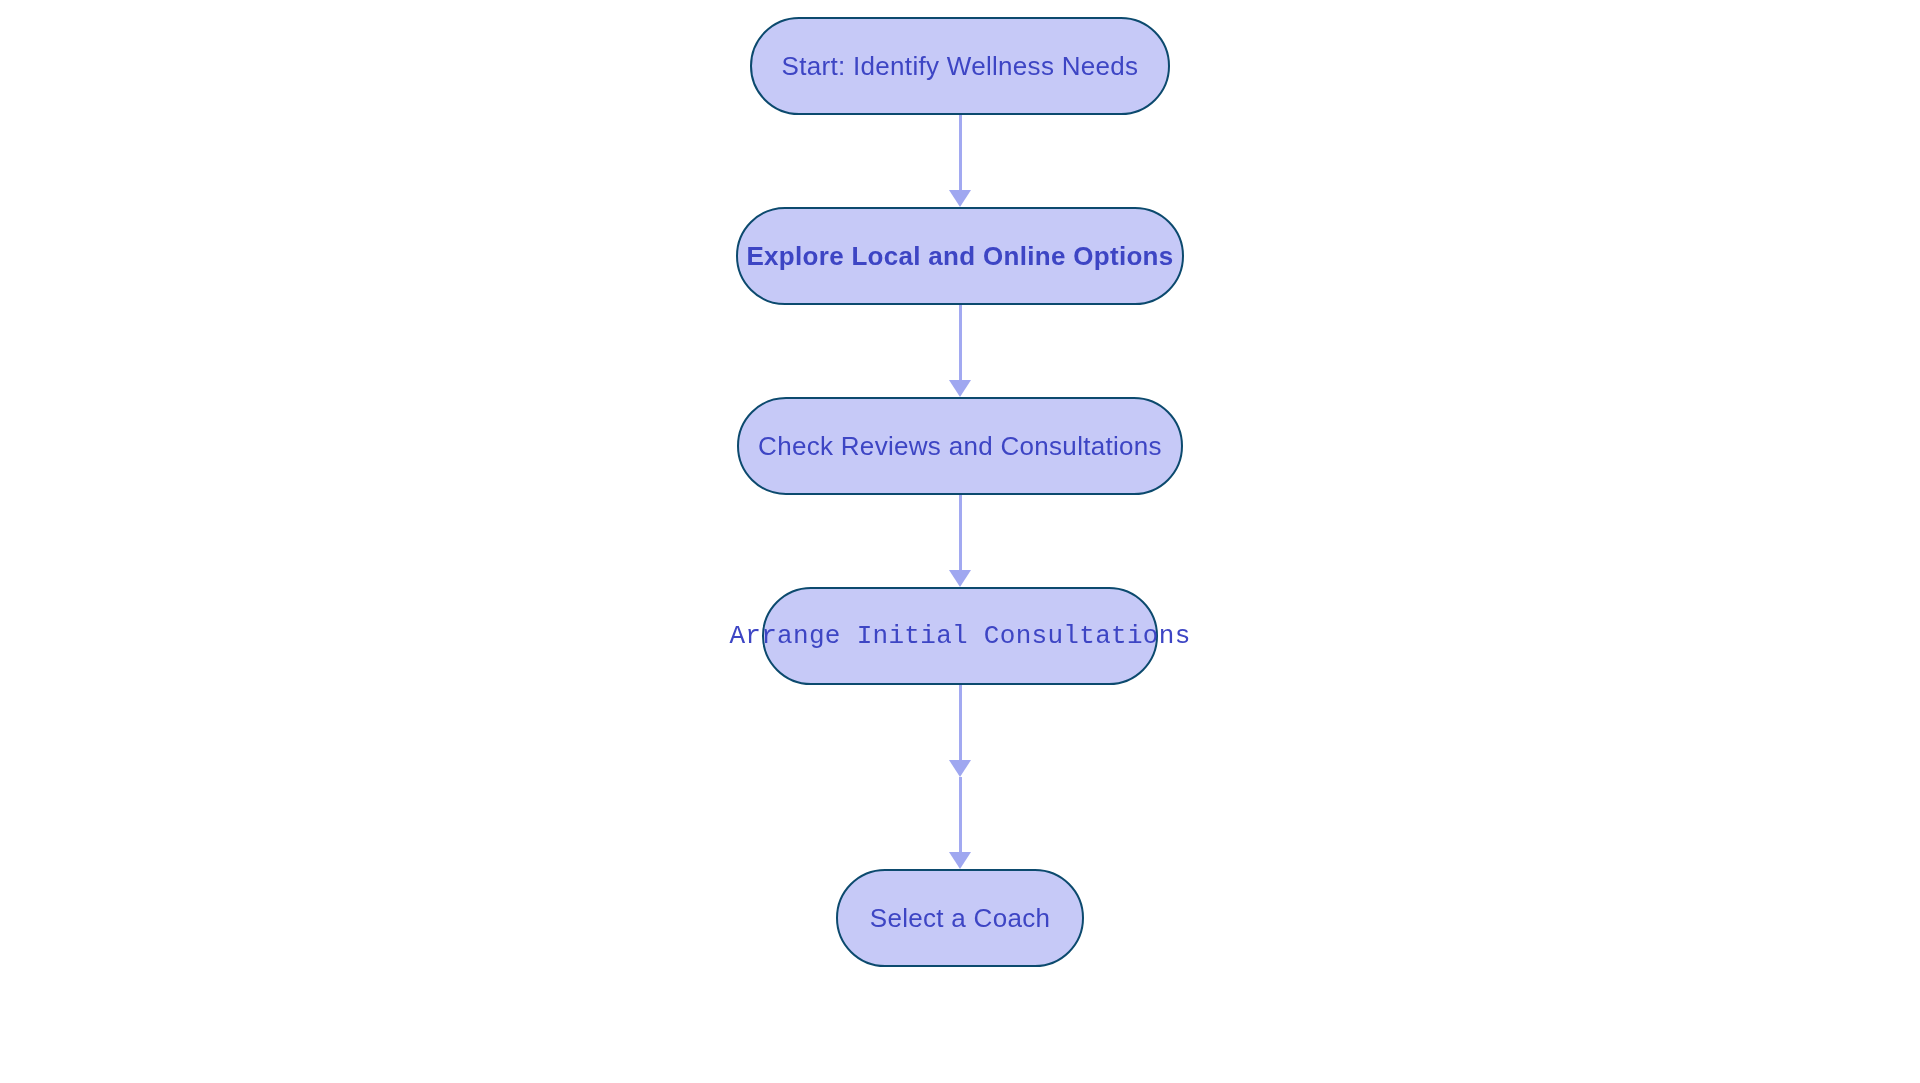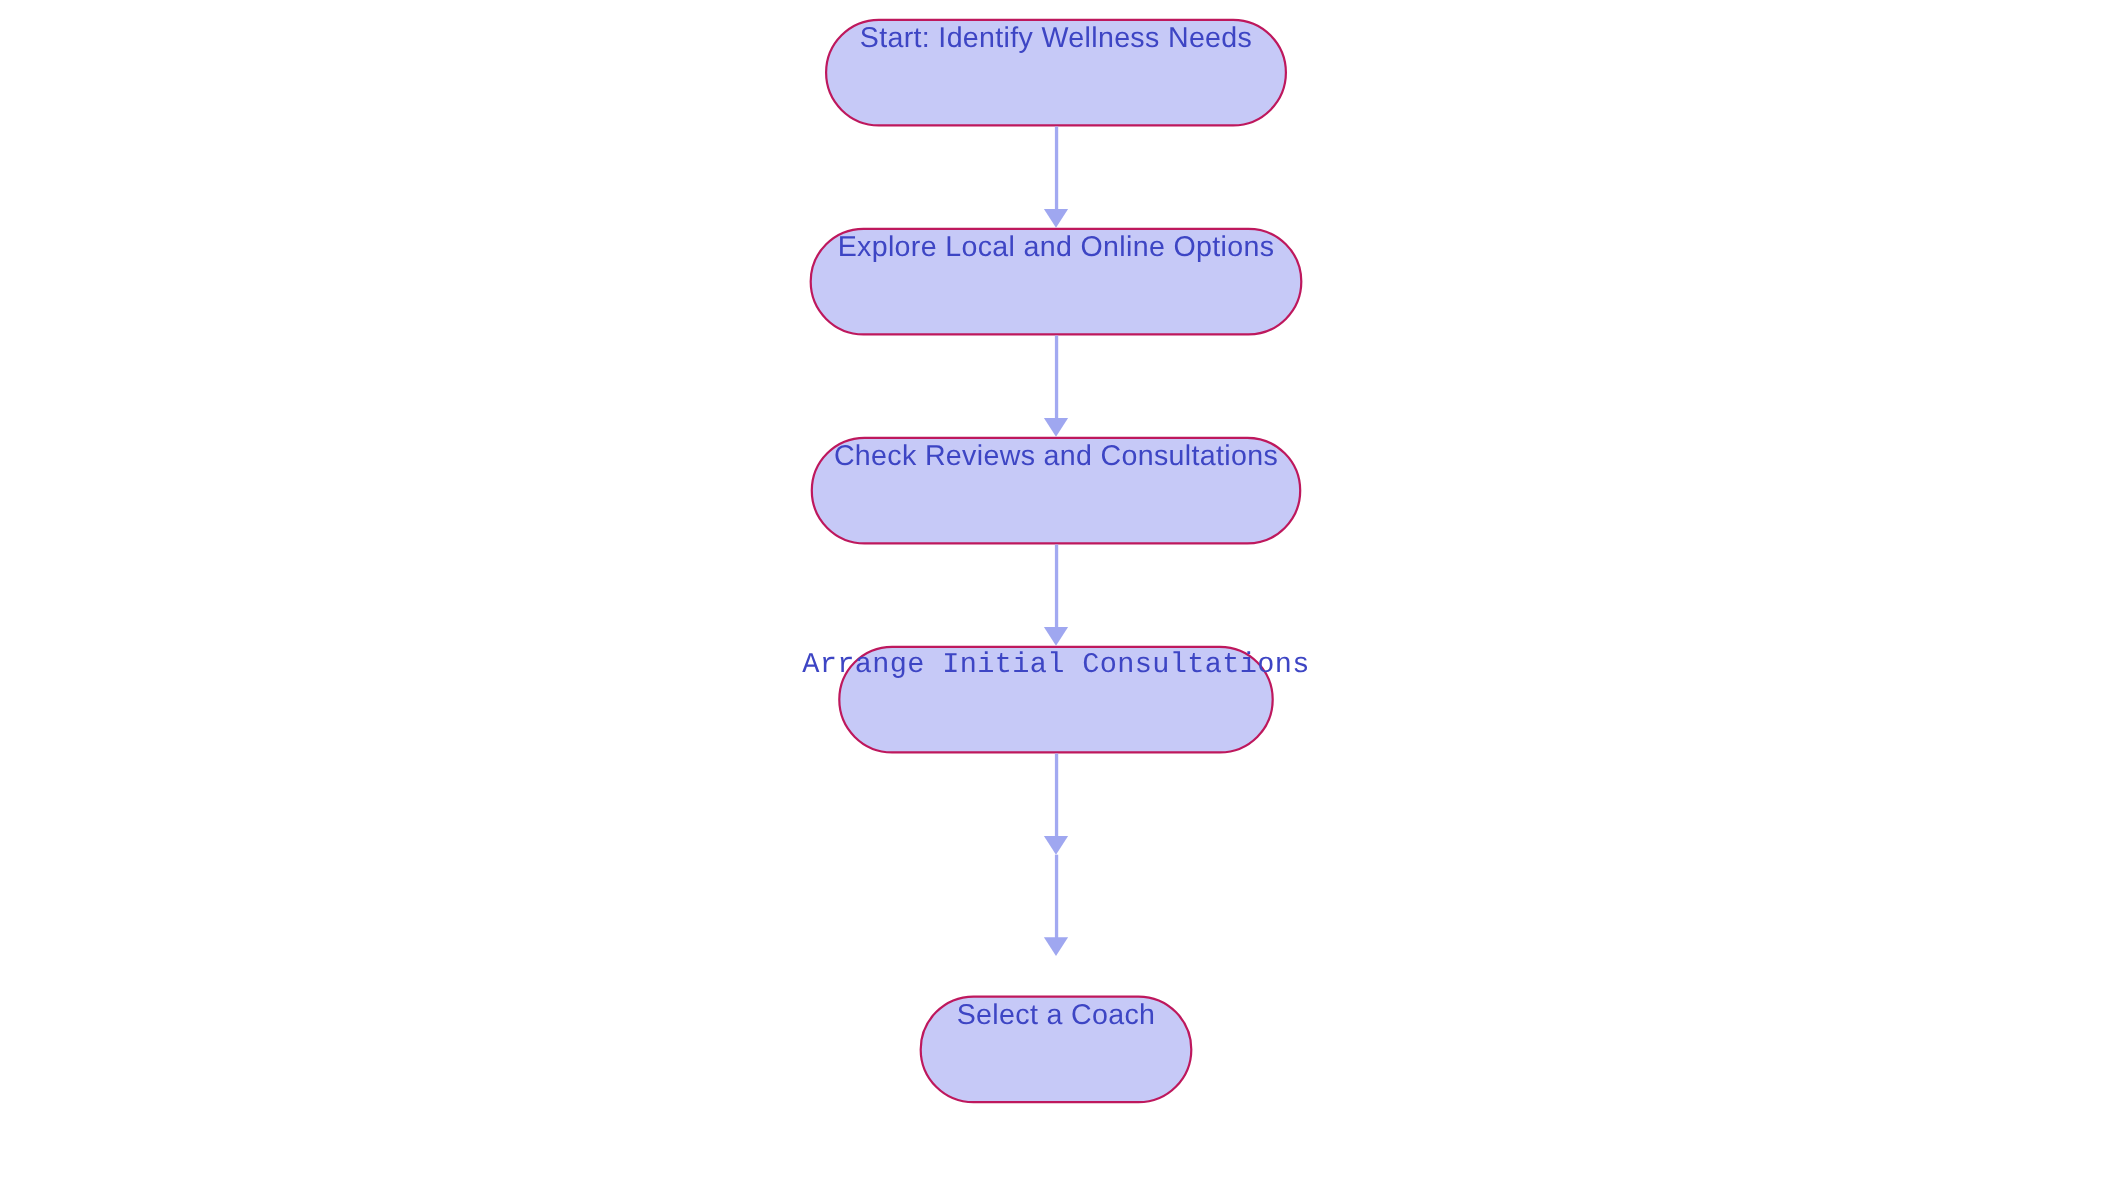--- a/index.html
+++ b/index.html
@@ -22,35 +22,35 @@
     width: 100%;
     display: flex;
     flex-direction: column;
     align-items: center;
   }
   .node {
     box-sizing: border-box;
     height: 98px;
     border-radius: 49px;
     background: #c6c9f7;
-    border: 2px solid #be185d;
+    border: 2px solid #0c4a6e;
     display: flex;
-    align-items: flex-start;
+    align-items: center;
     justify-content: center;
     color: #3d45c4;
     font-size: 26px;
     letter-spacing: 0.3px;
     white-space: nowrap;
   }
   .node-w0 { width: 420px; }
-  .node-w1 { width: 448px; }
+  .node-w1 { width: 448px; font-weight: bold; }
   .node-w2 { width: 446px; }
   .node-w3 { width: 396px; font-family: Liberation Mono, monospace; }
   .node-w4 { width: 390px; }
-  .node-w5 { width: 248px; margin-top: 36px; }
+  .node-w5 { width: 248px; }
   .connector {
     position: relative;
     height: 92px;
     width: 24px;
     display: flex;
     justify-content: center;
   }
   .arrow-line {
     width: 3px;
     height: 77px;

